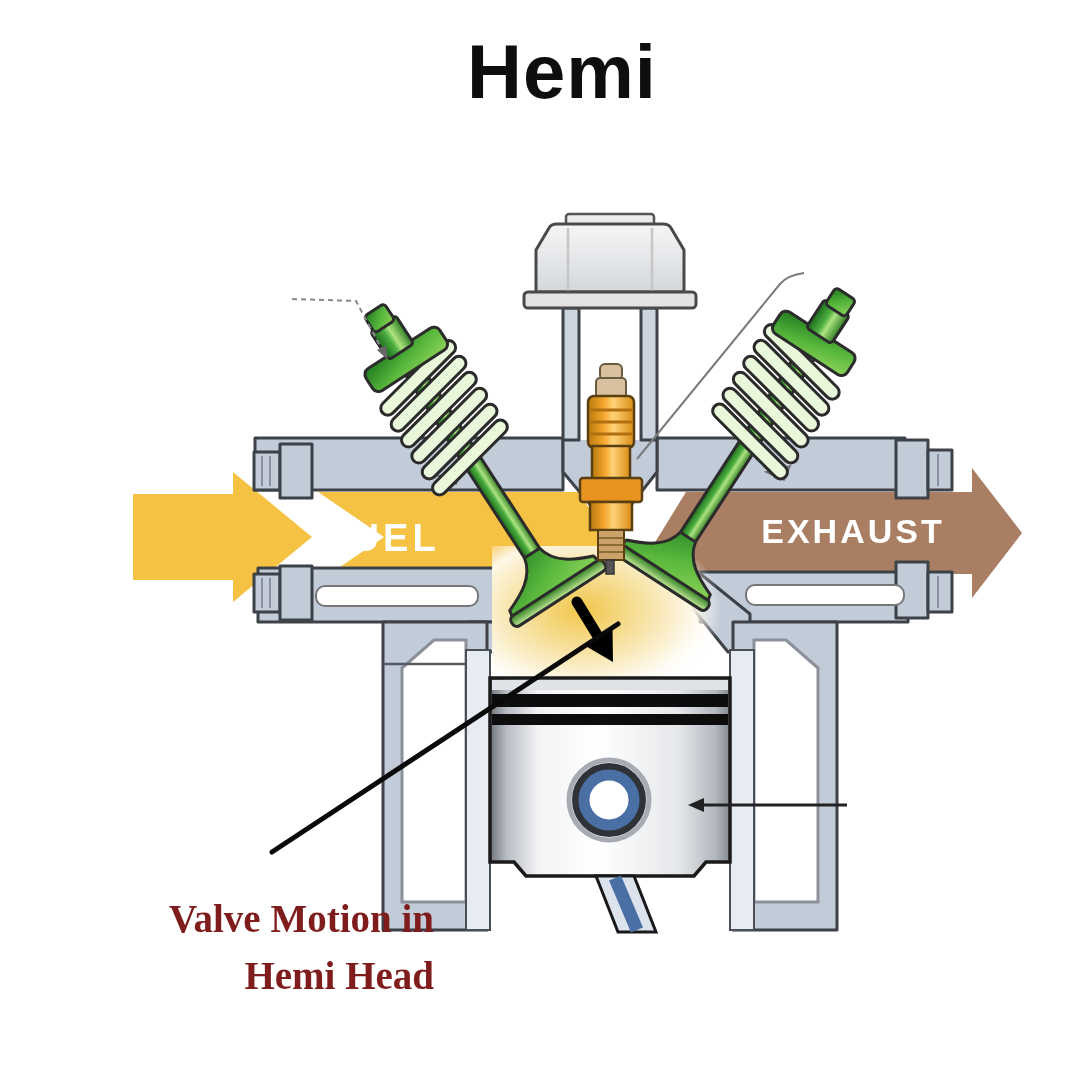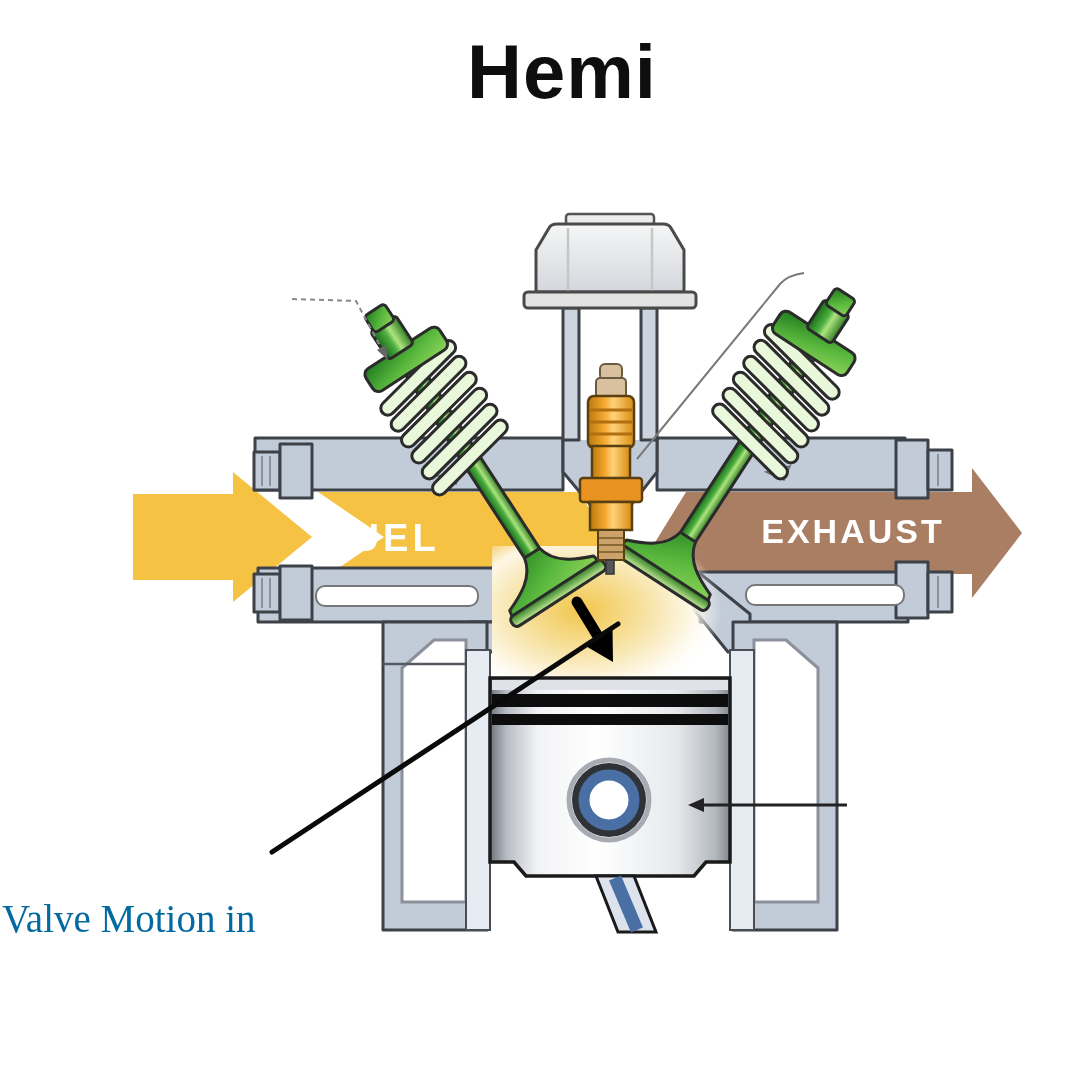--- a/index.html
+++ b/index.html
@@ -2,23 +2,23 @@
 <html><head>
 <meta charset="utf-8">
 <style>
   html,body{margin:0;padding:0;background:#fff;}
   .stage{position:relative;width:1080px;height:1080px;background:#fff;overflow:hidden;
          font-family:"Liberation Sans",sans-serif;}
   .stage svg{position:absolute;left:0;top:0;}
   .title{position:absolute;top:28px;left:0;right:0;text-align:center;
          font-size:76px;font-weight:bold;color:#0e0e0e;letter-spacing:1px;
          transform:translateX(22px);}
-  .caption{position:absolute;top:890px;left:2px;width:432px;text-align:left;
-           font-family:"Liberation Serif",serif;font-weight:normal;font-size:39px;
-           line-height:57px;color:#0369a1;}
+  .caption{position:absolute;top:890px;left:2px;width:432px;text-align:right;
+           font-family:"Liberation Serif",serif;font-weight:bold;font-size:39px;
+           line-height:57px;color:#7f1d1d;}
   .ol{stroke:#3d4148;stroke-width:3;stroke-linejoin:round;}
   .ol2{stroke:#2b2b2b;stroke-width:3;stroke-linejoin:round;}
   .thin{stroke:#666;stroke-width:1.5;}
   .lbl{font-family:"Liberation Sans",sans-serif;font-weight:bold;fill:#fff;}
   .fuel-lbl{font-size:38px;letter-spacing:4px;}
   .exh-lbl{font-size:34px;letter-spacing:3px;}
 </style>
 </head>
 <body>
 
@@ -216,15 +216,16 @@
     <line x1="272" y1="852" x2="618" y2="624" stroke="#0a0a0a" stroke-width="5" stroke-linecap="round"></line>
     <line x1="700" y1="805" x2="847" y2="805" stroke="#222" stroke-width="3"></line>
     <polygon points="688,805 704,798 704,812" fill="#222"></polygon>
   </g>
 </svg>
 
 <div class="title">Hemi</div>
 
 <div class="caption">
   <div>Valve Motion in</div>
+  <div>Hemi Head</div>
 </div>
 
 </div>
 
 </body></html>

